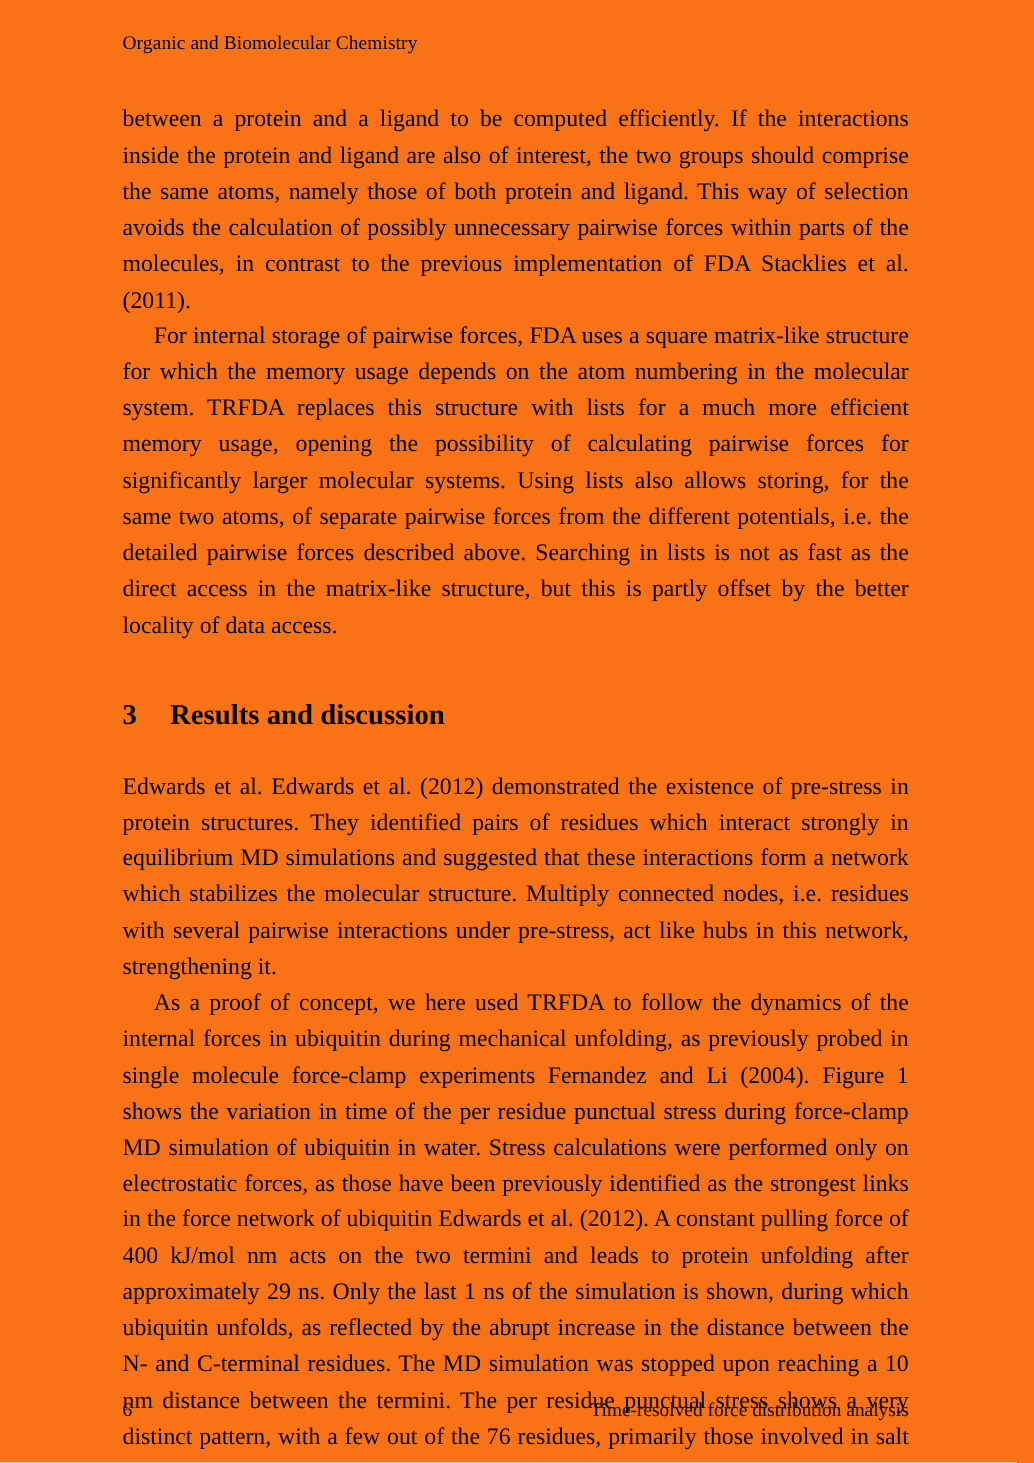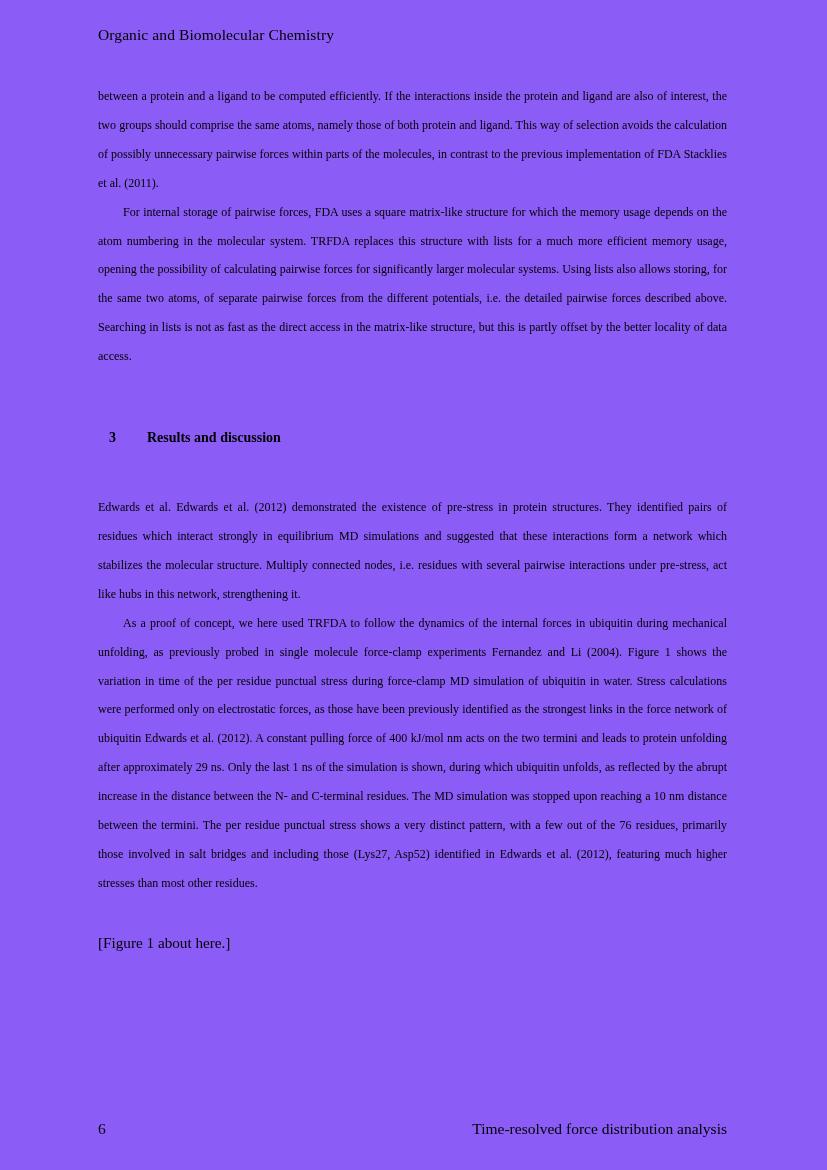--- a/index.html
+++ b/index.html
@@ -9,21 +9,21 @@
   }
   body {
     font-family: "Liberation Serif", "DejaVu Serif", serif;
     color: #000000;
   }
   .page {
     position: relative;
     width: 827px;
     height: 1170px;
     margin: 0 auto;
-    background: #8b5cf6;
+    background: #f97316;
     overflow: hidden;
     box-sizing: border-box;
   }
 
   
   .running-head {
     position: absolute;
     left: 98px;
     top: 25px;
     width: 629px;
@@ -35,40 +35,40 @@
 
   
   .body-block {
     position: absolute;
     left: 98px;
     top: 82px;
     width: 629px;
   }
   p.para {
     margin: 0;
-    font-size: 12px;
+    font-size: 19px;
     line-height: 28.9px;
     text-align: justify;
     text-justify: inter-word;
     hyphens: none;
     -webkit-hyphens: none;
   }
   p.indent {
     text-indent: 25px;
   }
   p.noindent {
     text-indent: 0;
   }
   .italic {
   }
 
   
   .section-heading {
-    margin: 11px;
-    font-size: 14px;
+    margin: 0;
+    font-size: 23px;
     font-weight: bold;
     line-height: 28px;
     text-align: left;
   }
   .section-number {
     display: inline-block;
     width: 38px;
   }
 
   

